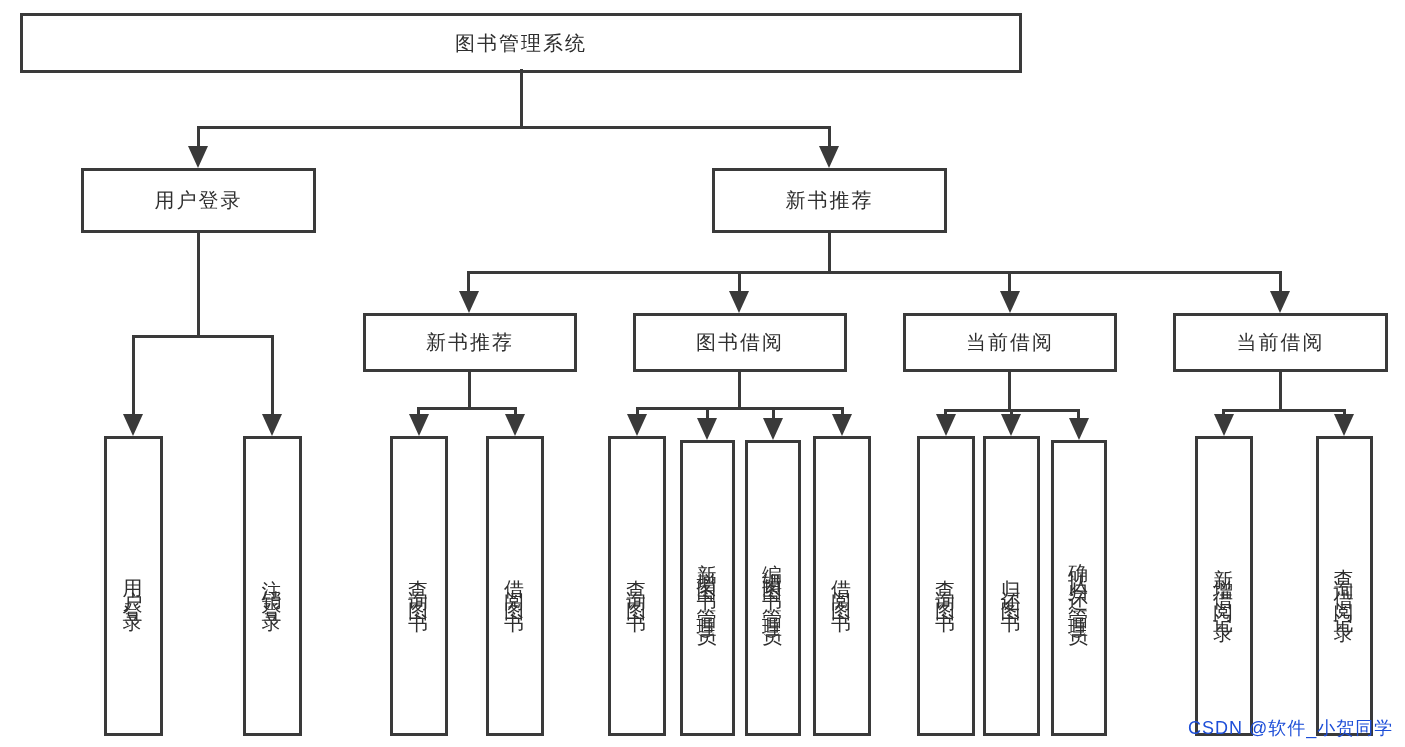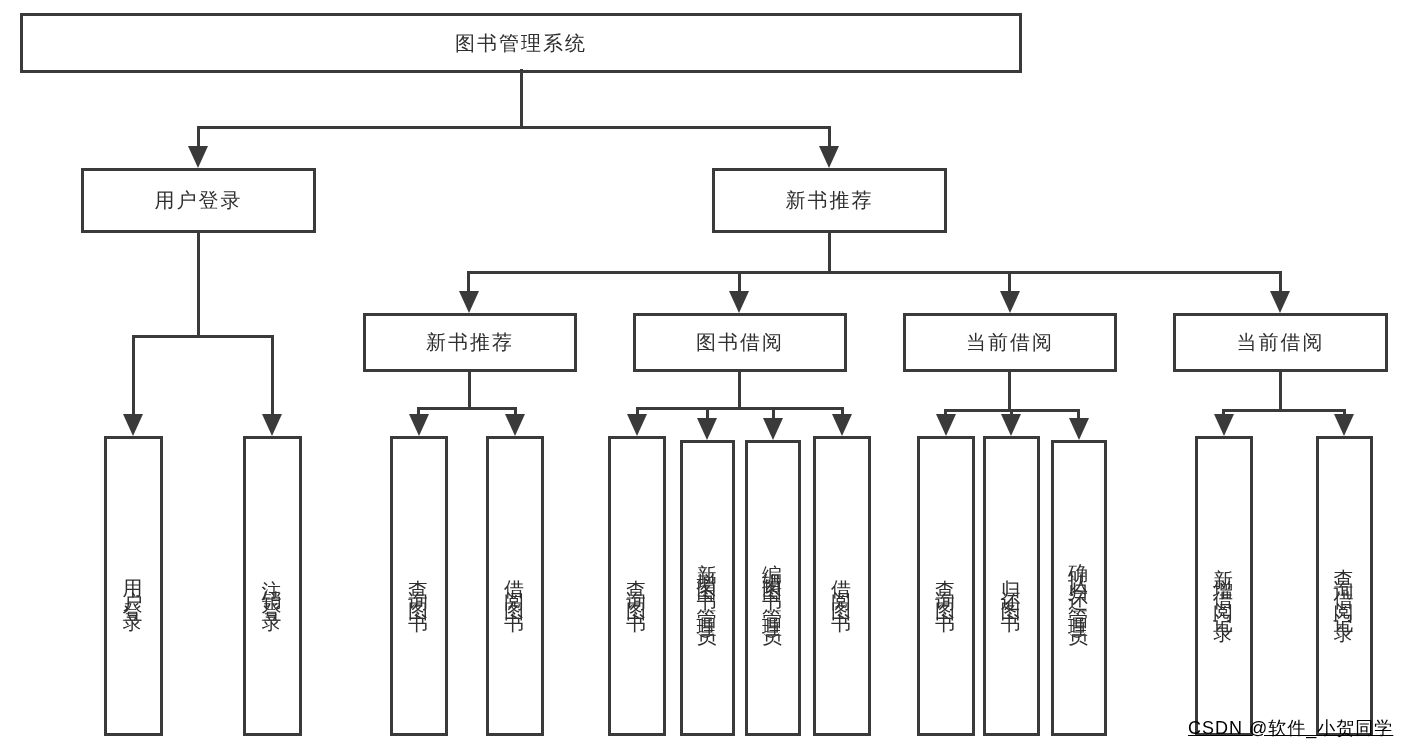--- a/index.html
+++ b/index.html
@@ -33,25 +33,24 @@
   .hl{height:3px;}
   .vl{width:3px;}
   .ah{
     position:absolute;width:0;height:0;
     border-left:10px solid transparent;
     border-right:10px solid transparent;
     border-top:22px solid #3a3a3a;
   }
   .watermark{
     position:absolute;
-    color:#000000;
+    color:#1d4ed8;
     font-size:18px;
     letter-spacing:1px;
     white-space:nowrap;
-    text-decoration:underline;
   }
 </style>
 </head>
 <body>
 
 <div class="stage">
 
   <div class="node" style="left:20px;top:13px;width:1002px;height:60px;">
     <span class="lbl">图书管理系统</span>
   </div>

